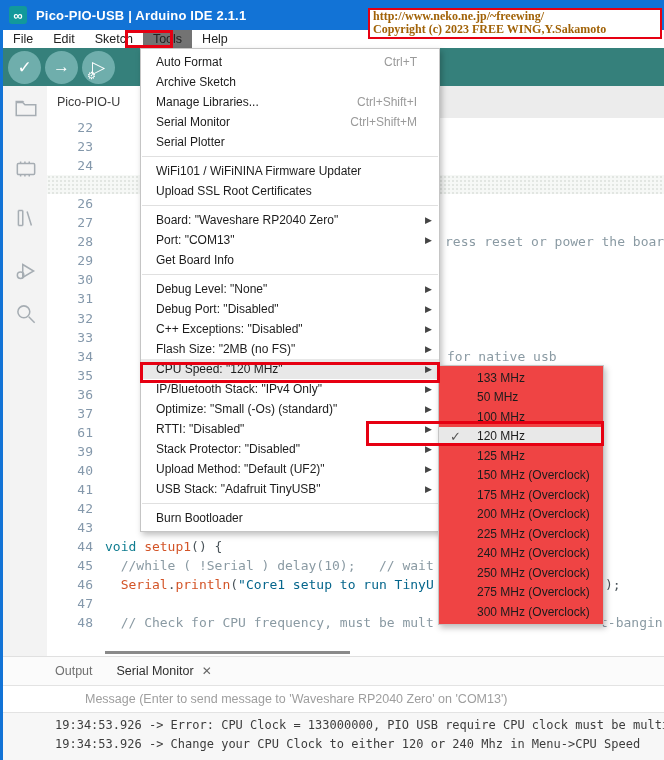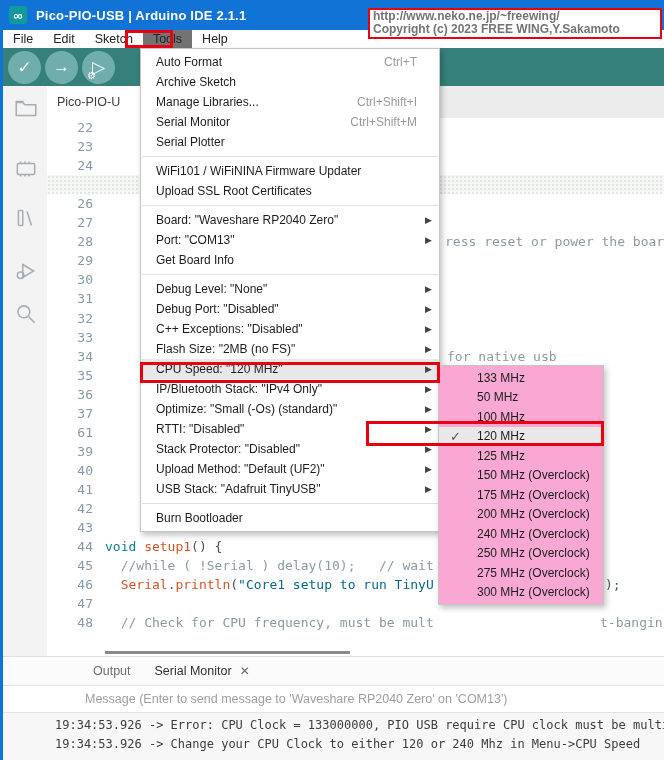--- a/index.html
+++ b/index.html
@@ -51,38 +51,38 @@
   #h-scrollbar{left:105px;top:651px;width:245px;height:3px;background:#8A8A8A;z-index:3;}
   
   #tools-menu{left:140px;top:48px;width:300px;background:#ffffff;border:1px solid #C5C5C5;
     box-shadow:2px 3px 6px rgba(0,0,0,.25);z-index:20;padding:3px 0;box-sizing:border-box;}
   .menu-row{height:20px;display:flex;align-items:center;font-size:12px;color:#1c1c1c;position:relative;}
   .menu-row .mlabel{margin-left:15px;white-space:nowrap;}
   .menu-row .mshortcut{position:absolute;right:22px;color:#9A9A9A;}
   .menu-row .marrow{position:absolute;right:7px;color:#444;font-size:9px;}
   .menu-row.hl{background:#E8E8E8;}
   .menu-sep{height:1px;background:#E0E0E0;margin:4px 1px;}
-  #cpu-submenu{left:438px;top:365px;width:166px;background:#f9a8d4;border:1px solid #C5C5C5;
+  #cpu-submenu{left:438px;top:365px;width:166px;background:#ef4444;border:1px solid #C5C5C5;
     box-shadow:2px 3px 6px rgba(0,0,0,.25);z-index:22;padding:2px 0;box-sizing:border-box;}
   .sub-row{height:19.5px;display:flex;align-items:center;font-size:12px;color:#1c1c1c;position:relative;}
   .sub-row .slabel{margin-left:38px;white-space:nowrap;}
   .sub-row .scheck{position:absolute;left:11px;color:#555;font-size:13px;}
   .sub-row.hl{background:#E8E8E8;}
   
   .red-frame{border:3px solid #E60012;box-sizing:border-box;z-index:30;pointer-events:none;background:transparent;}
   #frame-tools{left:125px;top:30px;width:48px;height:18px;}
   #frame-cpu{left:140px;top:362px;width:300px;height:21px;}
   #frame-120{left:366px;top:421px;width:238px;height:25px;}
   
   #url-note{left:368px;top:8px;width:294px;height:31px;background:#ffffff;border:2px solid #E60012;
     box-sizing:border-box;z-index:41;padding:0 3px;}
-  #url-note div{font-family:Liberation Sans, sans-serif;font-size:12px;font-weight:bold;color:#737373;line-height:13px;white-space:nowrap;}
+  #url-note div{font-family:Liberation Serif, serif;font-size:12px;font-weight:bold;color:#a16207;line-height:13px;white-space:nowrap;}
   
   #bottom-panel{left:3px;top:656px;width:661px;height:104px;background:#FBFBFB;border-top:1px solid #E0E0E0;z-index:4;}
-  #bp-tabs{position:absolute;left:0;top:0;width:613px;height:28px;display:flex;align-items:center;margin-left:38px;}
+  #bp-tabs{position:absolute;left:0;top:0;width:613px;height:28px;display:flex;align-items:center;}
   .bp-tab{font-size:12.5px;margin-left:24px;display:flex;align-items:center;}
   .bp-tab:first-child{margin-left:52px;}
   .bp-tab .lbl{color:#707070;}
   .bp-tab.active .lbl{color:#303030;}
   .bp-tab .x{color:#666;font-size:12px;margin-left:8px;}
   #msg-row{position:absolute;left:0;top:28px;width:661px;height:28px;background:#ffffff;
     border-top:1px solid #E3E3E3;border-bottom:1px solid #E3E3E3;box-sizing:border-box;display:flex;align-items:center;padding-left:28px;}
   #msg-input{border:none;outline:none;width:590px;margin-left:52px;font-size:12.5px;color:#333;background:transparent;
     font-family:"Liberation Sans",sans-serif;}
   #msg-input::placeholder{color:#9E9E9E;}
@@ -309,20 +309,23 @@
     <div class="sub-row">
       <span class="slabel">150 MHz (Overclock)</span>
     </div>
     <div class="sub-row">
       <span class="slabel">175 MHz (Overclock)</span>
     </div>
     <div class="sub-row">
       <span class="slabel">200 MHz (Overclock)</span>
     </div>
     <div class="sub-row">
+      <span class="slabel">225 MHz (Overclock)</span>
+    </div>
+    <div class="sub-row">
       <span class="slabel">240 MHz (Overclock)</span>
     </div>
     <div class="sub-row">
       <span class="slabel">250 MHz (Overclock)</span>
     </div>
     <div class="sub-row">
       <span class="slabel">275 MHz (Overclock)</span>
     </div>
     <div class="sub-row">
       <span class="slabel">300 MHz (Overclock)</span>

